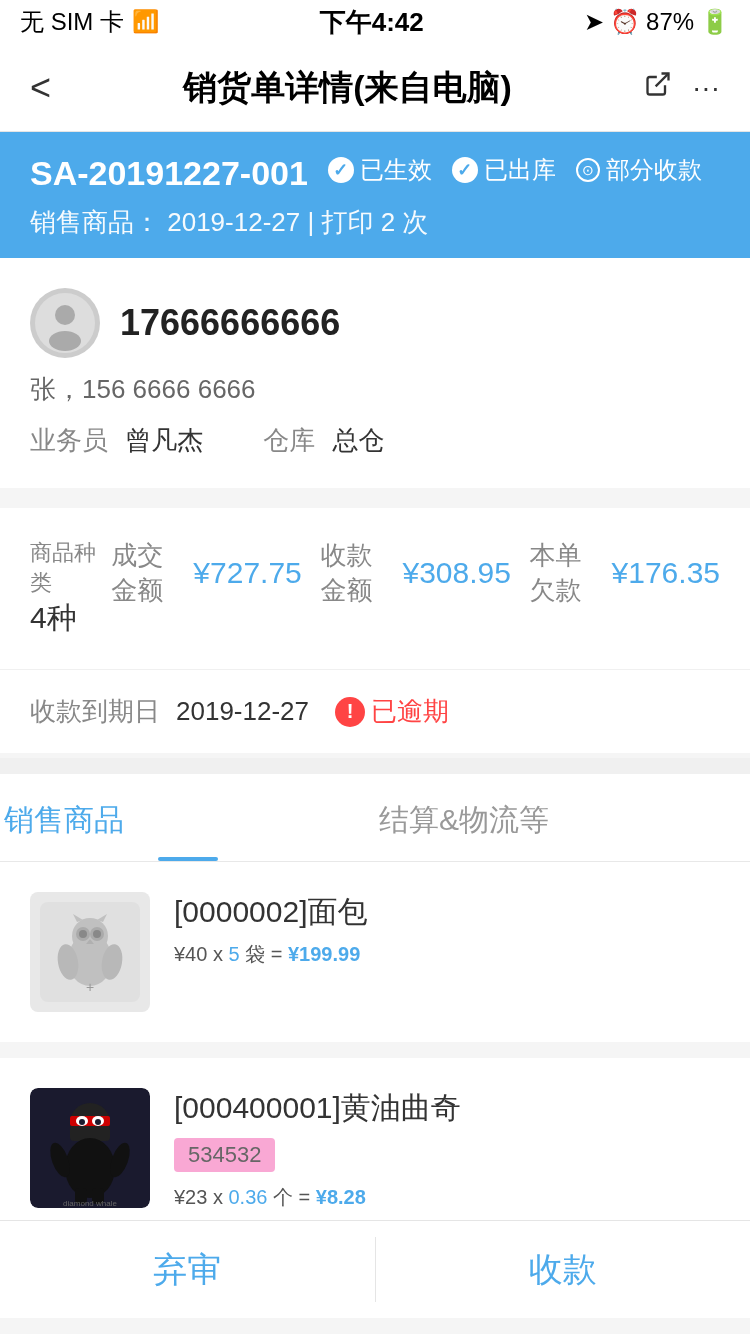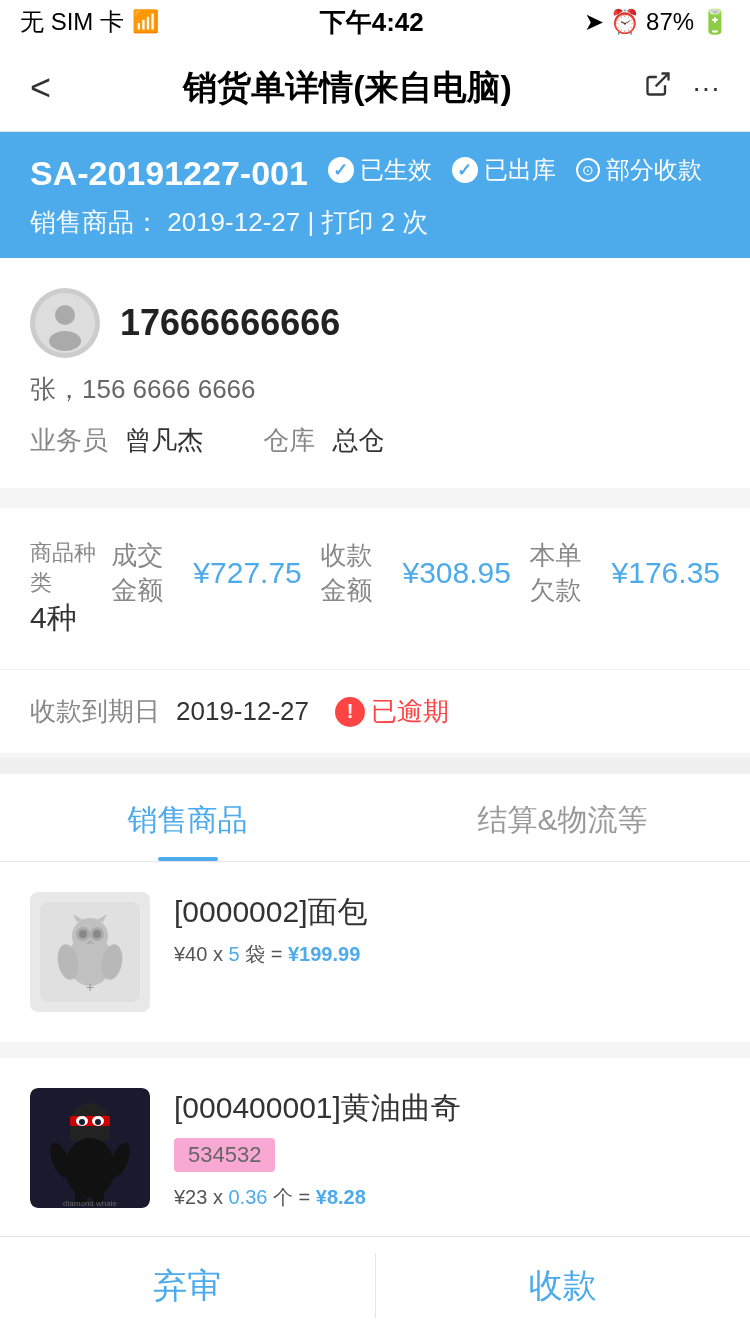--- a/index.html
+++ b/index.html
@@ -230,22 +230,22 @@
     }
 
     
     .tabs-bar {
       background: #fff;
       display: flex;
       border-bottom: 1px solid #e8e8e8;
     }
     .tab-item {
       flex: 1;
-      text-align: center;
-      padding: 26px 12px 20px;
+      text-align: left;
+      padding: 26px 4px 20px;
       font-size: 30px;
       color: #999;
       position: relative;
       cursor: pointer;
     }
     .tab-item.active {
       color: #4DAAEB;
     }
     .tab-item.active::after {
       content: '';
@@ -306,21 +306,21 @@
       color: #4DAAEB;
     }
     .product-price .total {
       color: #4DAAEB;
       font-weight: 600;
     }
 
     
     .bottom-bar {
       position: fixed;
-      bottom: 0;
+      bottom: 16px;
       left: 0;
       width: 750px;
       height: 98px;
       background: #fff;
       border-top: 1px solid #e5e5e5;
       display: flex;
     }
     .bottom-btn {
       flex: 1;
       display: flex;

